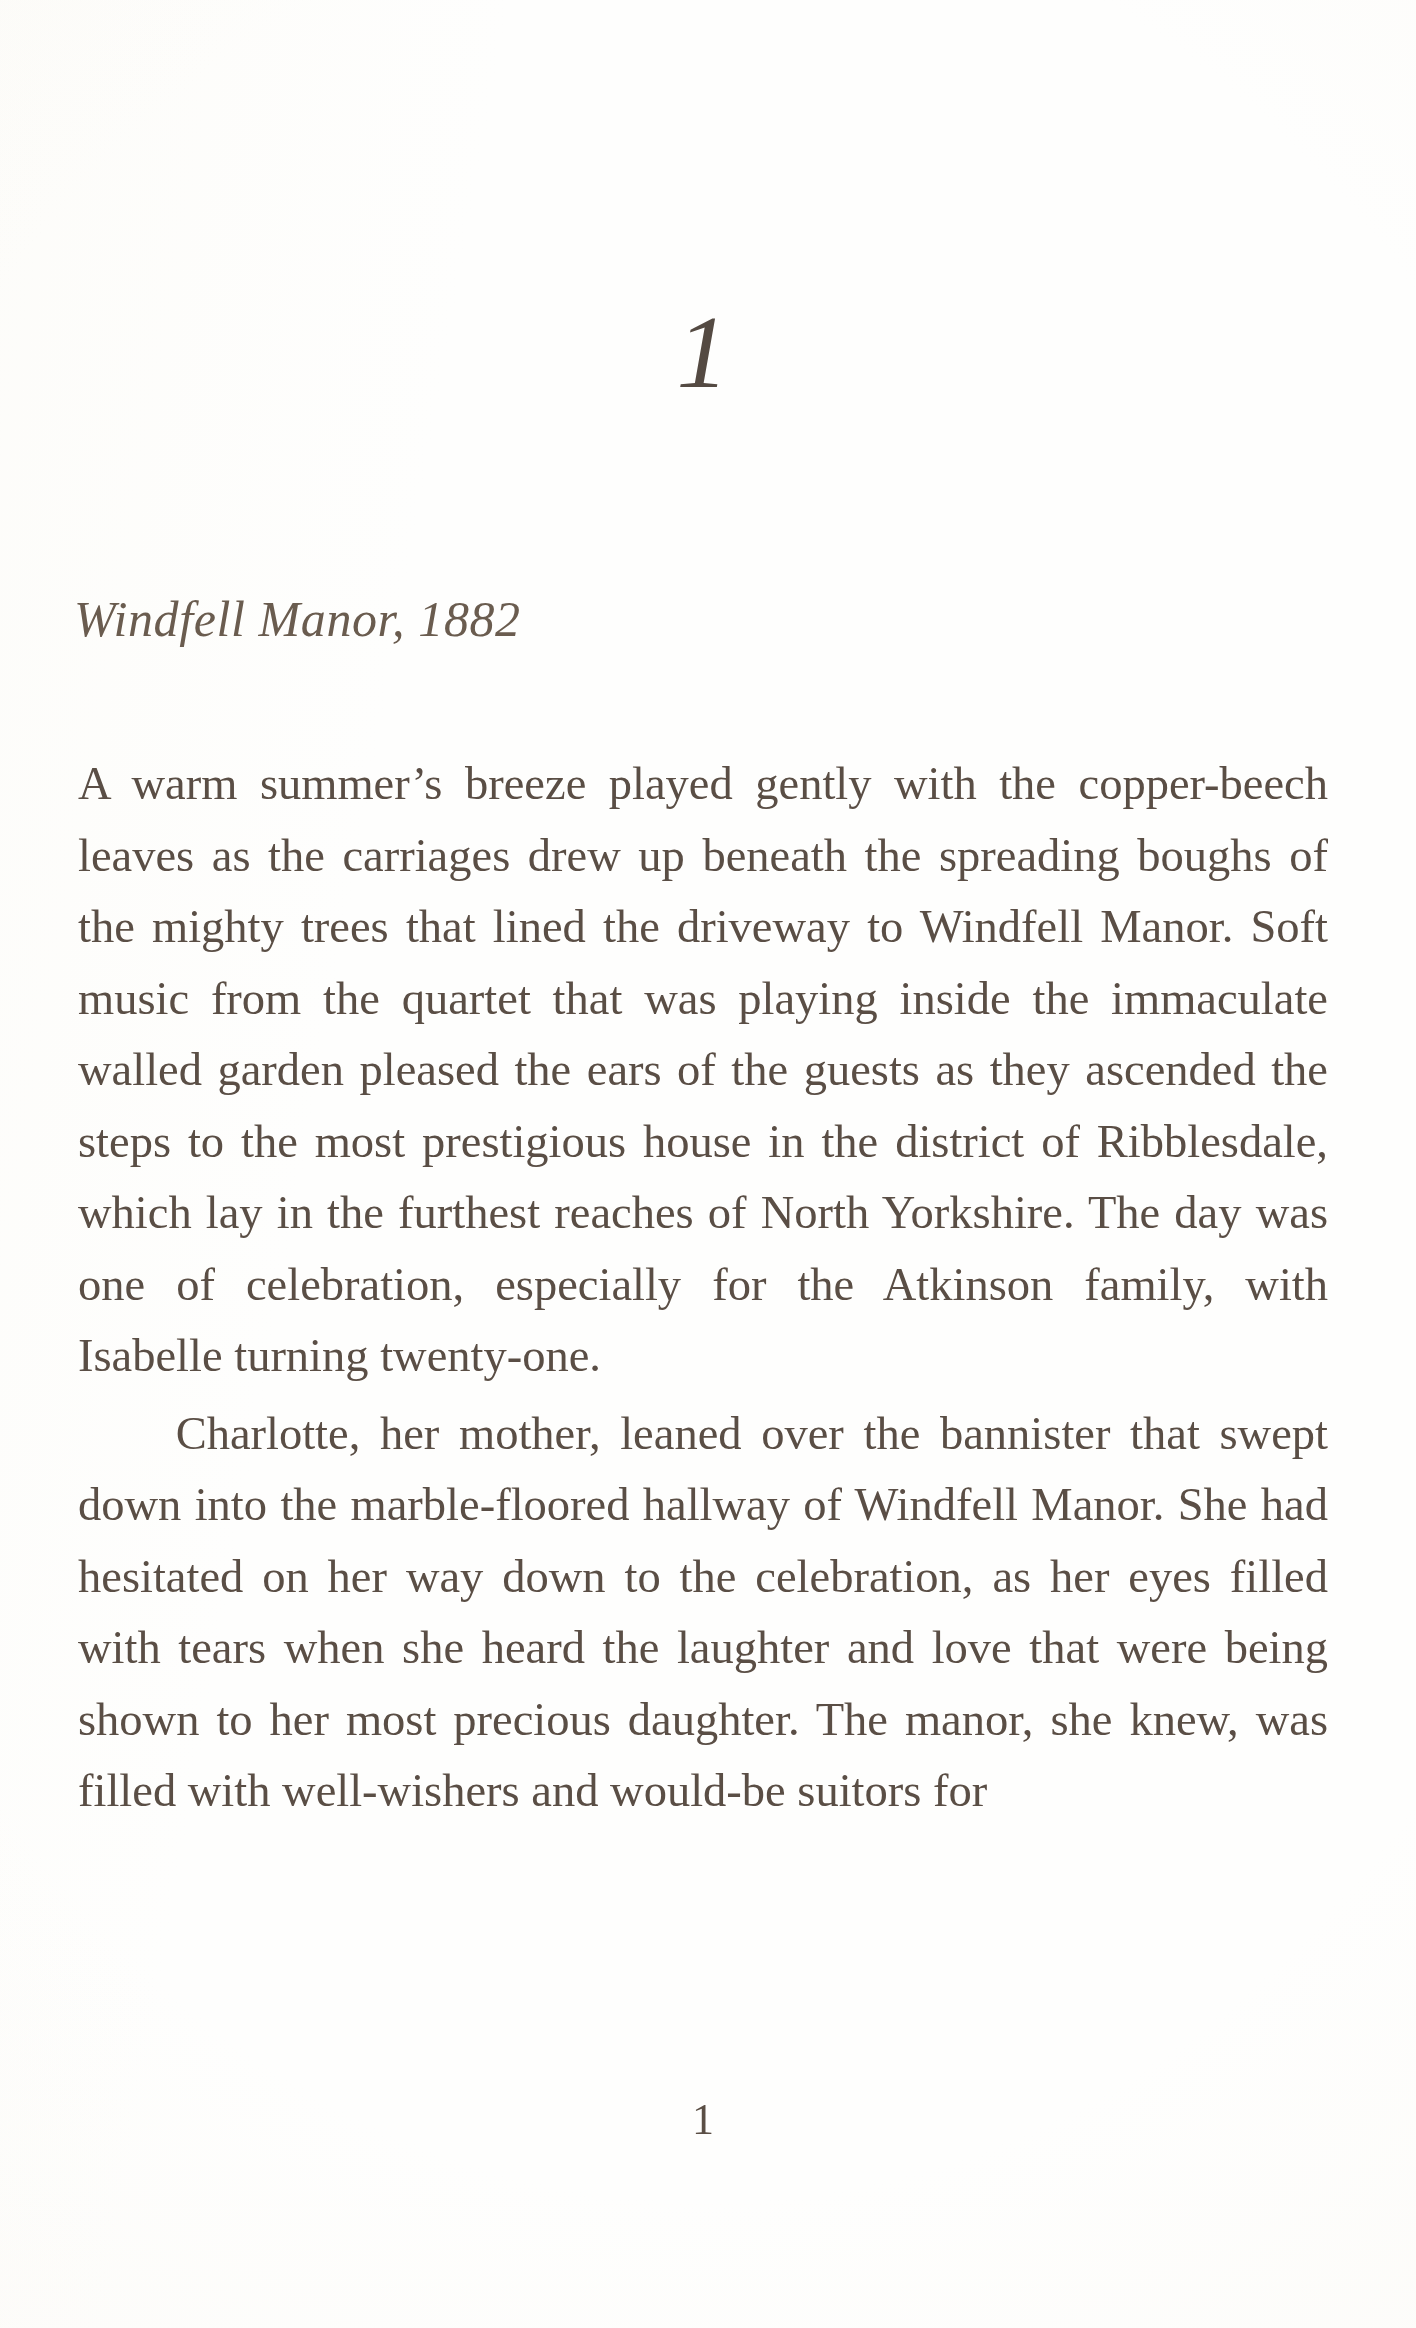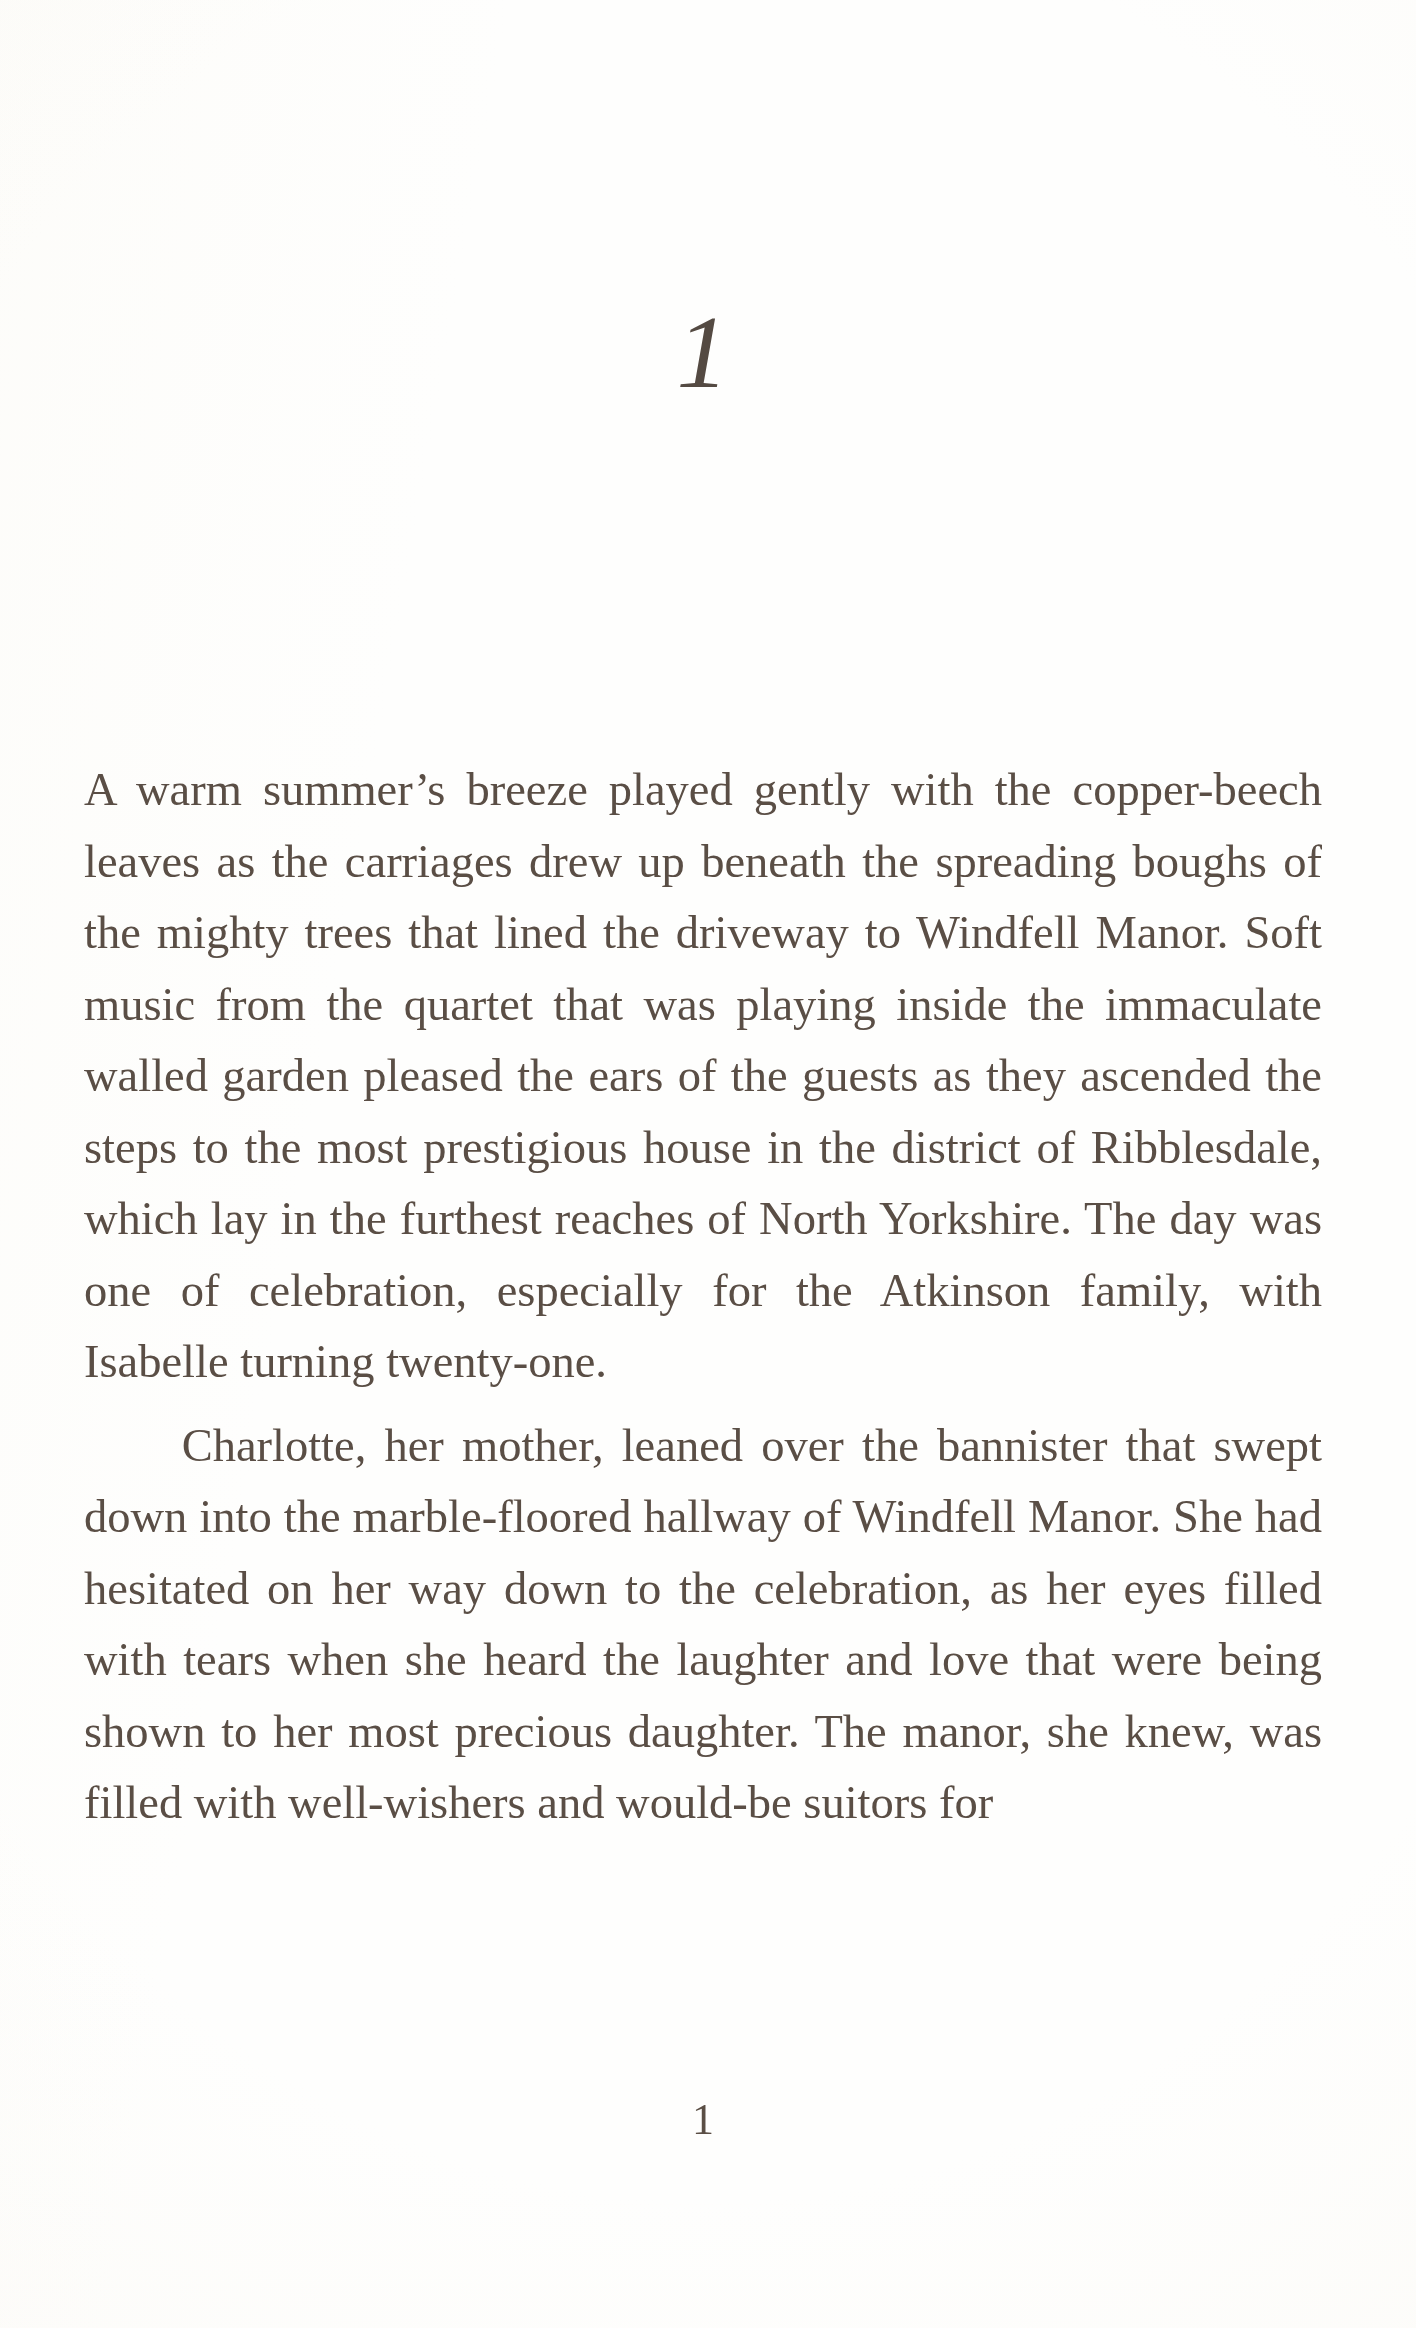--- a/index.html
+++ b/index.html
@@ -65,21 +65,21 @@
     width: 1262px;
     font-size: 46.5px;
     line-height: 71.5px;
     color: #5a4e45;
     text-align: justify;
     text-justify: inter-word;
     -webkit-hyphens: none;
     hyphens: none;
   }
   .body-text p {
-    margin: 12px;
+    margin: 6px;
     text-align: justify;
   }
   .body-text p + p {
     text-indent: 2.1em;
   }
   
   .body-text p {
     text-align-last: left;
   }
   .page-number {
@@ -97,20 +97,21 @@
 <body>
 
 <div class="page" style="background: rgb(254, 254, 253);">
 
   <div class="paper-grain"></div>
 
   <div class="content">
 
     <div class="chapter-number">1</div>
 
+    <div class="section-heading" style="color: rgb(106, 92, 79);">Windfell Manor, 1882</div>
 
     <div class="body-text" style="color: rgb(90, 78, 69);">
       <p>A warm summer’s breeze played gently with the copper-beech leaves as the carriages drew up beneath the spreading boughs of the mighty trees that lined the driveway to Windfell Manor. Soft music from the quartet that was playing inside the immaculate walled garden pleased the ears of the guests as they ascended the steps to the most prestigious house in the district of Ribblesdale, which lay in the furthest reaches of North Yorkshire. The day was one of celebration, especially for the Atkinson family, with Isabelle turning twenty-one.</p>
       <p>Charlotte, her mother, leaned over the bannister that swept down into the marble-floored hallway of Windfell Manor. She had hesitated on her way down to the celebration, as her eyes filled with tears when she heard the laughter and love that were being shown to her most precious daughter. The manor, she knew, was filled with well-wishers and would-be suitors for</p>
     </div>
 
     <div class="page-number" style="color: rgb(90, 78, 69);">1</div>
 
   </div>
 </div>

